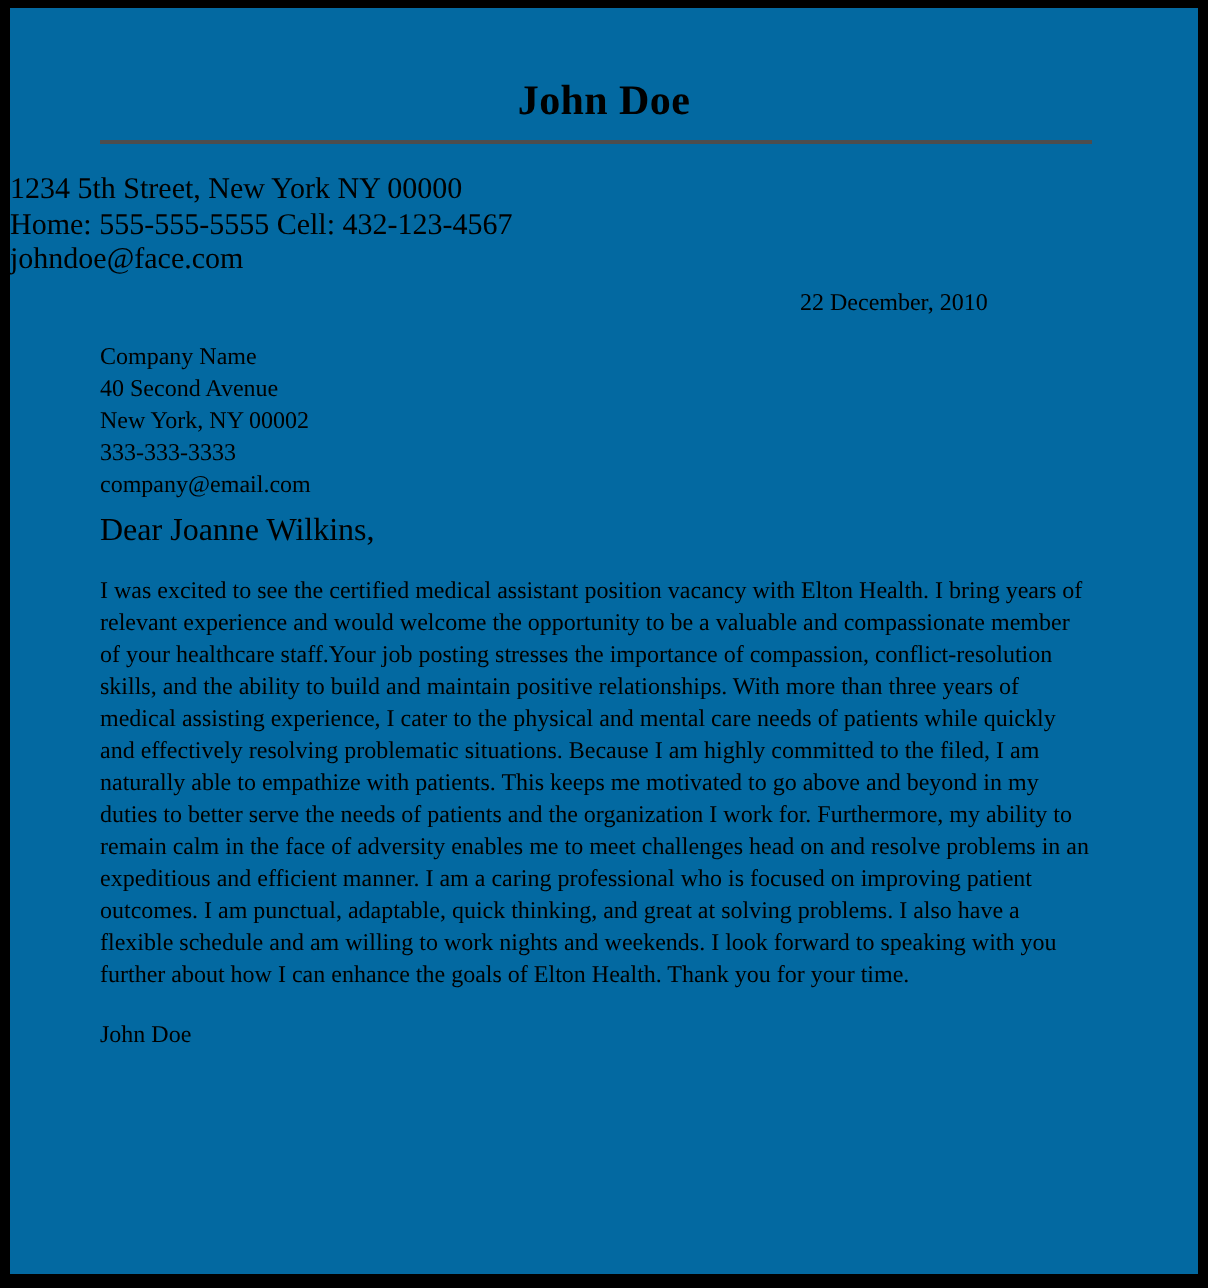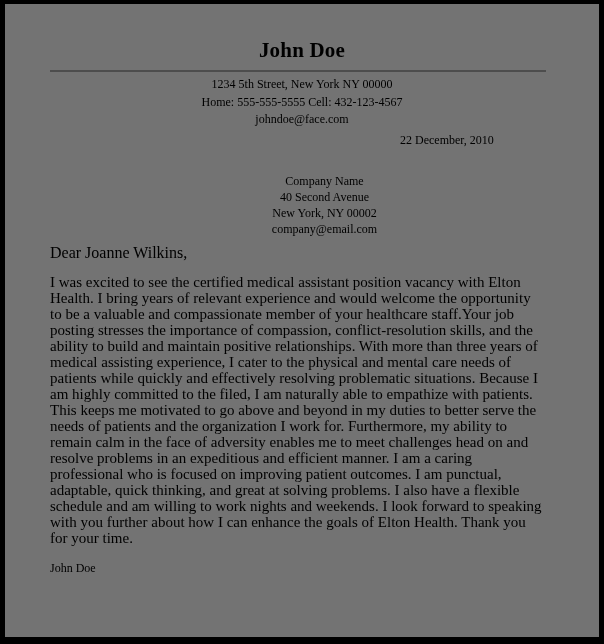--- a/index.html
+++ b/index.html
@@ -5,21 +5,21 @@
   html, body {
     margin: 0;
     padding: 0;
     background: #000000;
   }
   .frame {
     position: relative;
     width: 604px;
     height: 644px;
     box-sizing: border-box;
-    background: #737373;
+    background: #0369a1;
     border-style: solid;
     border-color: var(--frame-color, #000000);
     border-width: 4px 5px 7px 5px;
     overflow: hidden;
     font-family: "Liberation Serif", "DejaVu Serif", serif;
     color: var(--text-color, #000000);
   }
   .sender-name {
     margin: 34px 0 0 0;
     font-size: 21px;
@@ -28,44 +28,43 @@
     text-align: center;
     letter-spacing: 0.2px;
   }
   .divider {
     height: 2px;
     background: var(--divider-color, #4d4d4d);
     border: 0;
     margin: 8px 53px 0 45px;
   }
   .contact {
-    margin-top: 4px;
-    text-align: center;
-    font-size: 12px;
+    margin-top: 15px;
+    text-align: left;
+    font-size: 15px;
     line-height: 17.5px;
   }
   .date-line {
     margin: 3px 0 0 395px;
     font-size: 12px;
     line-height: 16px;
   }
   .recipient {
-    margin: 25px 0 0 45px;
+    margin: 11px 0 0 45px;
     font-size: 12px;
     line-height: 16px;
-    text-align: center;
   }
   .salutation {
     margin: 8px 0 0 45px;
     font-size: 16px;
     line-height: 16px;
   }
   .body-text {
     margin: 13px 53px 0 45px;
-    font-size: 15px;
+    font-size: 12px;
     line-height: 16px;
     text-align: left;
   }
   .signature {
     margin: 14px 0 0 45px;
     font-size: 12px;
     line-height: 16px;
   }
 </style>
 </head>
@@ -82,20 +81,21 @@
     <div>Home: 555-555-5555 Cell: 432-123-4567</div>
     <div>johndoe@face.com</div>
   </div>
 
   <div class="date-line">22 December, 2010</div>
 
   <div class="recipient">
     <div>Company Name</div>
     <div>40 Second Avenue</div>
     <div>New York, NY 00002</div>
+    <div>333-333-3333</div>
     <div>company@email.com</div>
   </div>
 
   <div class="salutation">Dear Joanne Wilkins,</div>
 
   <p class="body-text">I was excited to see the certified medical assistant position vacancy with Elton Health. I bring years of relevant experience and would welcome the opportunity to be a valuable and compassionate member of your healthcare staff.Your job posting stresses the importance of compassion, conflict-resolution skills, and the ability to build and maintain positive relationships. With more than three years of medical assisting experience, I cater to the physical and mental care needs of patients while quickly and effectively resolving problematic situations. Because I am highly committed to the filed, I am naturally able to empathize with patients. This keeps me motivated to go above and beyond in my duties to better serve the needs of patients and the organization I work for. Furthermore, my ability to remain calm in the face of adversity enables me to meet challenges head on and resolve problems in an expeditious and efficient manner. I am a caring professional who is focused on improving patient outcomes. I am punctual, adaptable, quick thinking, and great at solving problems. I also have a flexible schedule and am willing to work nights and weekends. I look forward to speaking with you further about how I can enhance the goals of Elton Health. Thank you for your time.</p>
 
   <div class="signature">John Doe</div>
 
 </div>

